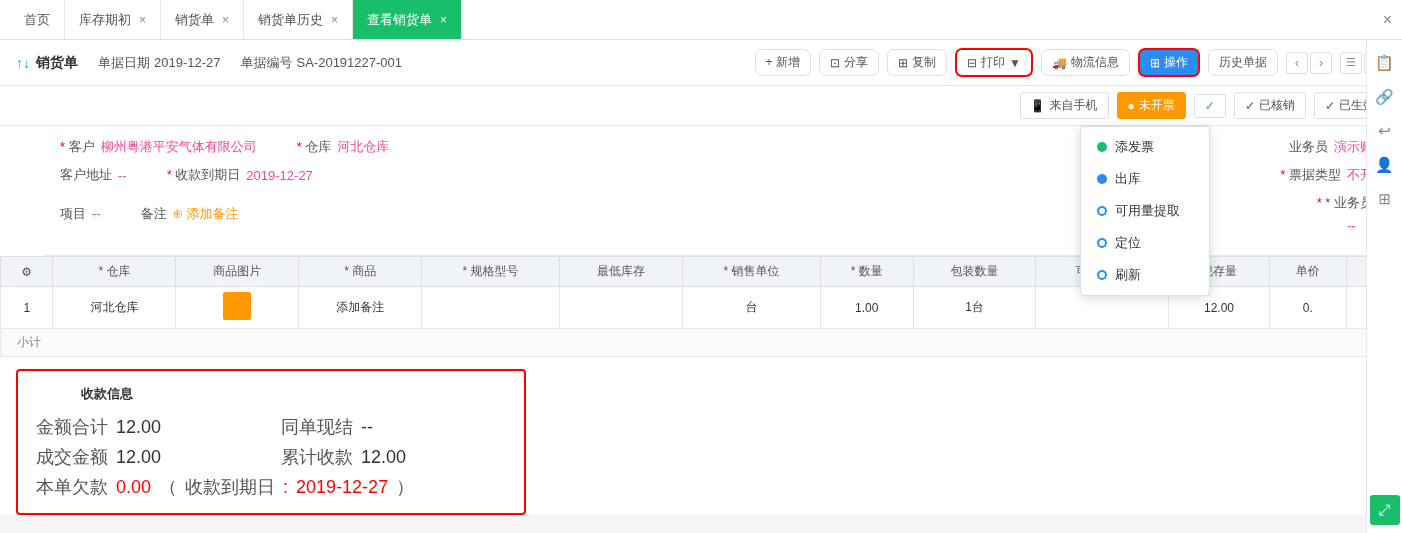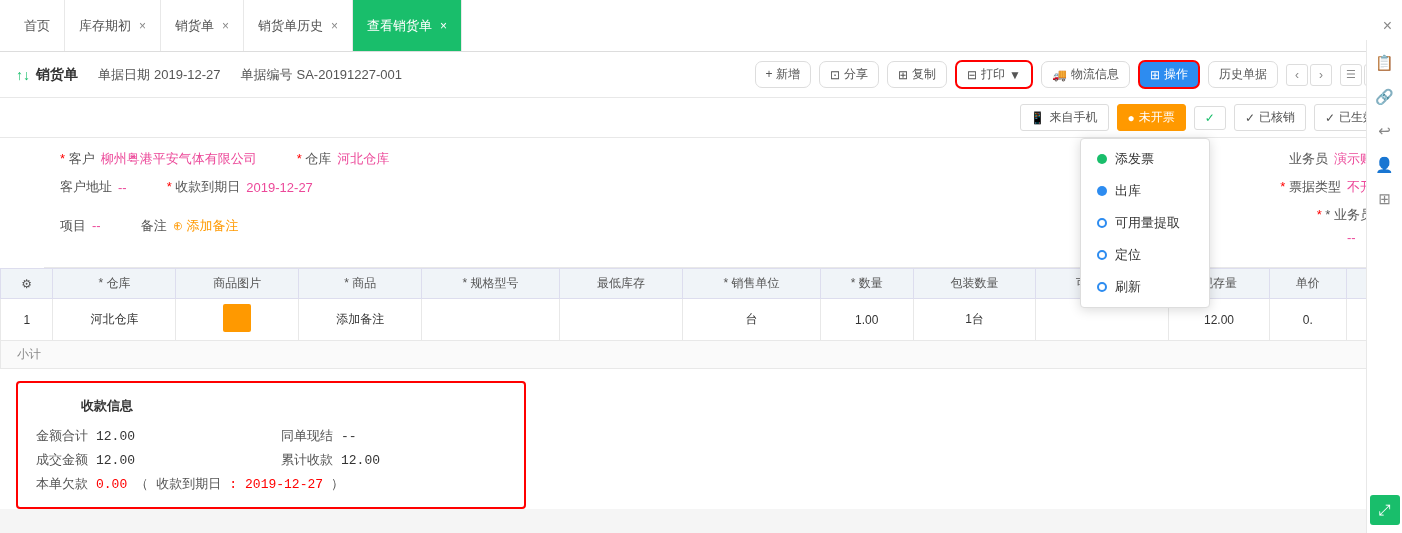--- a/index.html
+++ b/index.html
@@ -1,21 +1,21 @@
 <!DOCTYPE html>
 <html><head>
   <meta charset="utf-8">
   <style>
     * { box-sizing: border-box; margin: 0; padding: 0; }
     body { font-family: 'Microsoft YaHei', Arial, sans-serif; font-size: 13px; background: #f5f5f5; color: #333; }
 
     
     .tab-bar {
       display: flex; align-items: center; background: #fff; border-bottom: 1px solid #ddd;
-      padding: 0 10px; height: 52px; position: relative;
+      padding: 0 10px; height: 40px; position: relative;
     }
     .tab-item {
       display: flex; align-items: center; padding: 0 14px; height: 100%;
       border-right: 1px solid #e8e8e8; cursor: pointer; font-size: 13px;
       color: #555; white-space: nowrap;
     }
     .tab-item:first-child { border-left: none; }
     .tab-item.active { color: #fff; background: #19be6b; }
     .tab-item .close-icon { margin-left: 8px; color: #888; font-size: 12px; cursor: pointer; }
     .tab-item.active .close-icon { color: #fff; }
@@ -84,21 +84,21 @@
     }
     tr.subtotal td { background: #fafafa; color: #888; }
     .product-thumb { width: 28px; height: 28px; background: #f90; display: inline-block; border-radius: 2px; }
 
     
     .payment-box {
       margin: 12px 16px; border: 2px solid red; border-radius: 4px;
       padding: 14px 18px; background: #fff; max-width: 510px;
     }
     .payment-title { font-size: 13px; font-weight: bold; margin-bottom: 12px; margin-left: 45px; }
-    .payment-grid { display: grid; grid-template-columns: 1fr 1fr; gap: 6px 20px; font-size: 13px; font-family: Liberation Mono, monospace; }
+    .payment-grid { display: grid; grid-template-columns: 1fr 1fr; gap: 6px 20px; font-size: 18px; }
     .pay-row { display: flex; align-items: center; gap: 8px; }
     .pay-label { color: #555; white-space: nowrap; }
     .pay-value { color: #333; }
     .pay-value.red { color: #f00; }
 
     
     .dropdown-menu {
       position: absolute; right: 192px; top: 86px; background: #fff;
       border: 1px solid #ddd; border-radius: 4px; box-shadow: 0 2px 12px rgba(0,0,0,0.15);
       z-index: 100; min-width: 130px; padding: 4px 0;

